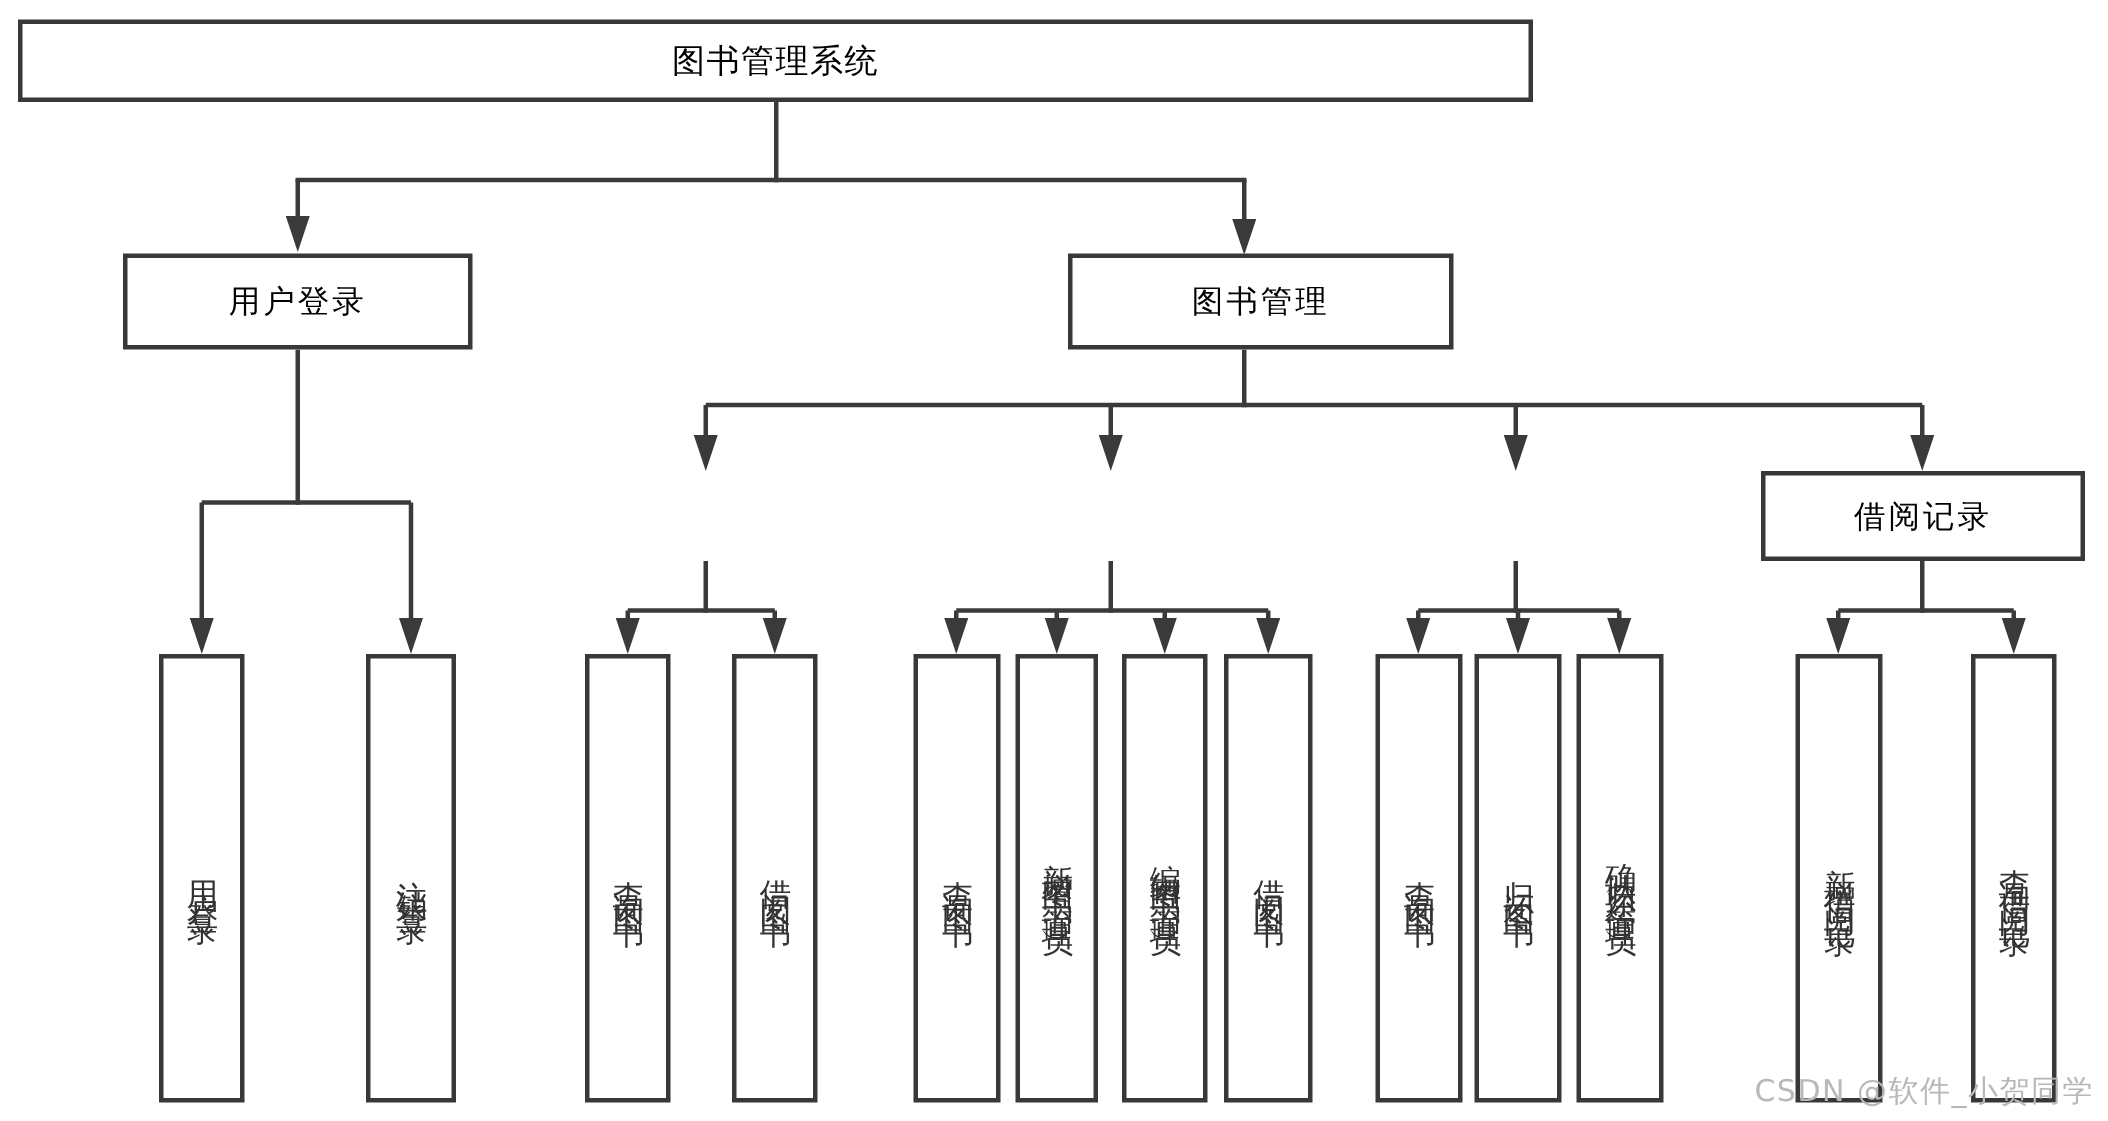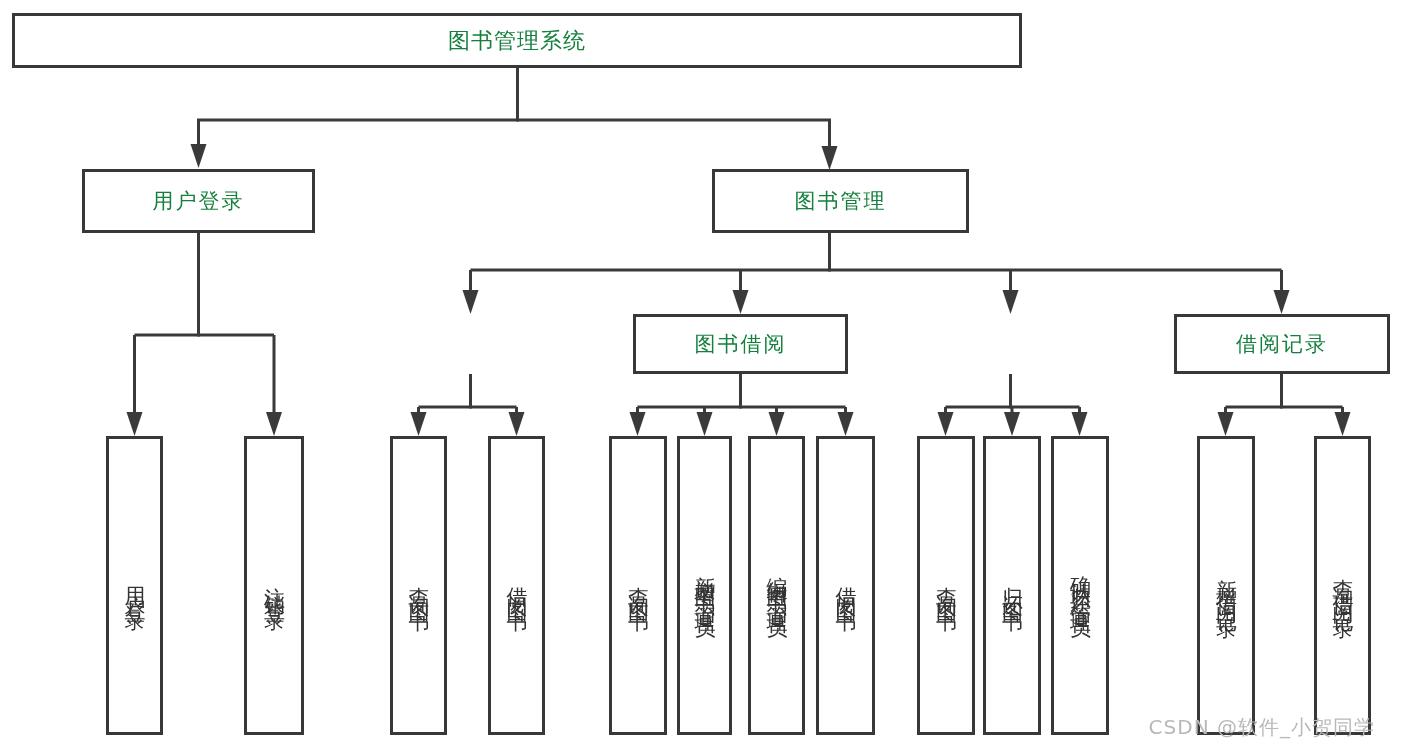--- a/index.html
+++ b/index.html
@@ -23,35 +23,35 @@
     border: 3px solid #383838;
     background: #ffffff;
     display: flex;
     align-items: center;
     justify-content: center;
   }
   .hlabel {
     font-size: 21px;
     letter-spacing: 2px;
     white-space: nowrap;
-    color: #15803d;
+    color: #000000;
   }
   .root-label { font-size: 22px; letter-spacing: 1px; }
   .vtext {
     writing-mode: vertical-rl;
     text-orientation: mixed;
     font-size: 21px;
     letter-spacing: 8px;
     line-height: 1;
     color: #333333;
   }
   .leaf .vtext.long { letter-spacing: 6px; }
   #watermark {
     position: absolute;
-    right: 30px;
+    right: 9px;
     top: 714px;
     font-size: 20px;
     letter-spacing: 1px;
     color: #b8b8b8;
     white-space: nowrap;
   }
 </style>
 </head>
 <body>
 
@@ -134,23 +134,20 @@
     <span class="hlabel root-label">图书管理系统</span>
   </div>
 
   <div class="box" style="left:82px; top:169px; width:233px; height:64px;">
     <span class="hlabel">用户登录</span>
   </div>
   <div class="box" style="left:712px; top:169px; width:257px; height:64px;">
     <span class="hlabel">图书管理</span>
   </div>
 
-  <div class="box" style="left:633px; top:314px; width:215px; height:60px;">
-    <span class="hlabel">图书借阅</span>
-  </div>
   <div class="box" style="left:1174px; top:314px; width:216px; height:60px;">
     <span class="hlabel">借阅记录</span>
   </div>
 
   <div class="box leaf" style="left:106px; top:436px; width:57px; height:299px;">
     <span class="vtext">用户登录</span>
   </div>
   <div class="box leaf" style="left:244px; top:436px; width:60px; height:299px;">
     <span class="vtext">注销登录</span>
   </div>

